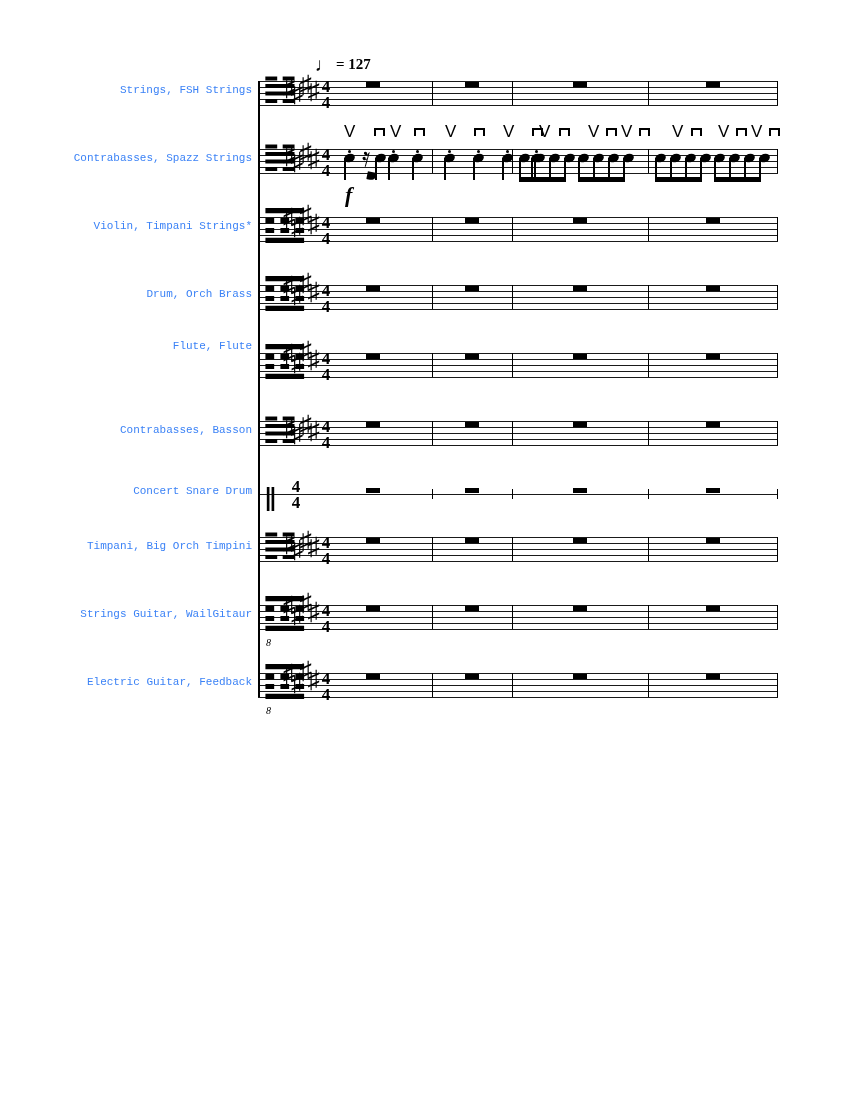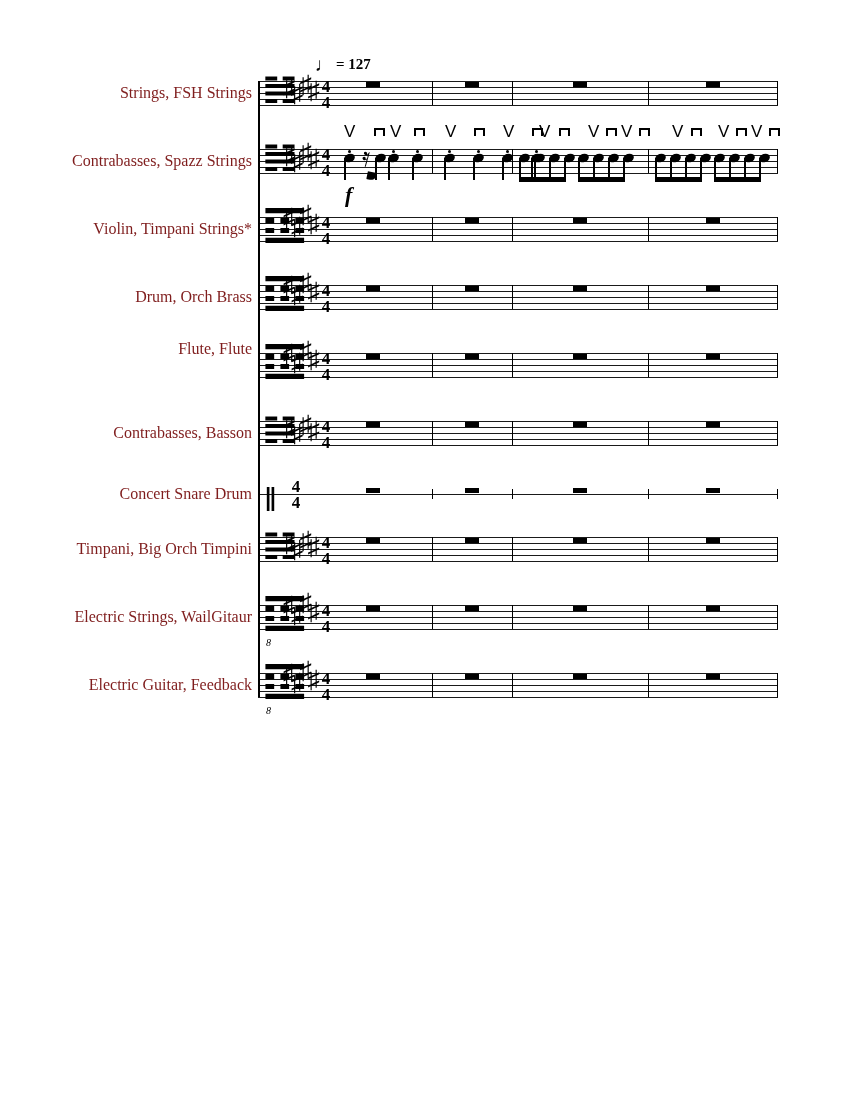--- a/index.html
+++ b/index.html
@@ -33,24 +33,25 @@
     top: 2px;
     margin-right: 2px;
   }
 
   
   .inst-label {
     position: absolute;
     right: 0;
     width: 200px;
     text-align: right;
-    font-size: 16px;
-    color: #7f1d1d;
+    font-size: 11px;
+    color: #3b82f6;
     white-space: nowrap;
     line-height: 1;
+    font-family: Liberation Mono, monospace;
   }
   .labels-col {
     position: absolute;
     left: 48px;
     top: 0;
     width: 204px;
     height: 100%;
   }
 
   
@@ -200,21 +201,21 @@
 
   <div class="labels-col" id="labels">
       <div class="inst-label" style="top:85px;">Strings, FSH Strings</div>
       <div class="inst-label" style="top:153px;">Contrabasses, Spazz Strings</div>
       <div class="inst-label" style="top:221px;">Violin, Timpani Strings*</div>
       <div class="inst-label" style="top:289px;">Drum, Orch Brass</div>
       <div class="inst-label" style="top:341px;">Flute, Flute</div>
       <div class="inst-label" style="top:425px;">Contrabasses, Basson</div>
       <div class="inst-label" style="top:486px;">Concert Snare Drum</div>
       <div class="inst-label" style="top:541px;">Timpani, Big Orch Timpini</div>
-      <div class="inst-label" style="top:609px;">Electric Strings, WailGitaur</div>
+      <div class="inst-label" style="top:609px;">Strings Guitar, WailGitaur</div>
       <div class="inst-label" style="top:677px;">Electric Guitar, Feedback</div>
     </div>
 
   <div id="staves">
       <div class="staff" style="top: 81px; width: 520px; height: 24px;">
         <div class="sline" style="top:0px; width:520px;"></div>
         <div class="sline" style="top:6px; width:520px;"></div>
         <div class="sline" style="top:12px; width:520px;"></div>
         <div class="sline" style="top:18px; width:520px;"></div>
         <div class="sline" style="top:24px; width:520px;"></div>

